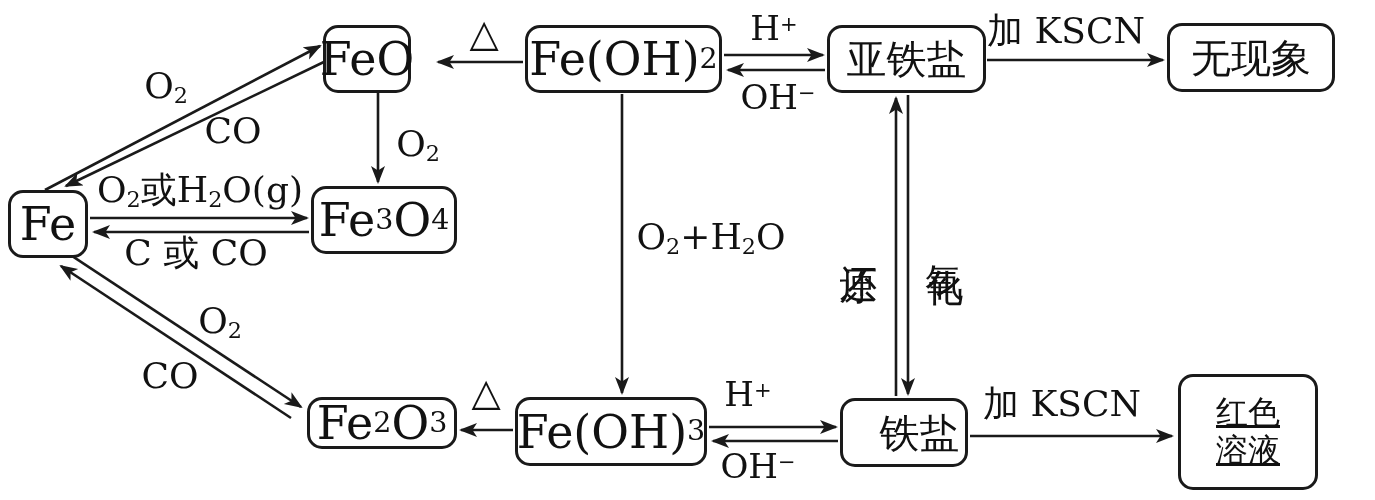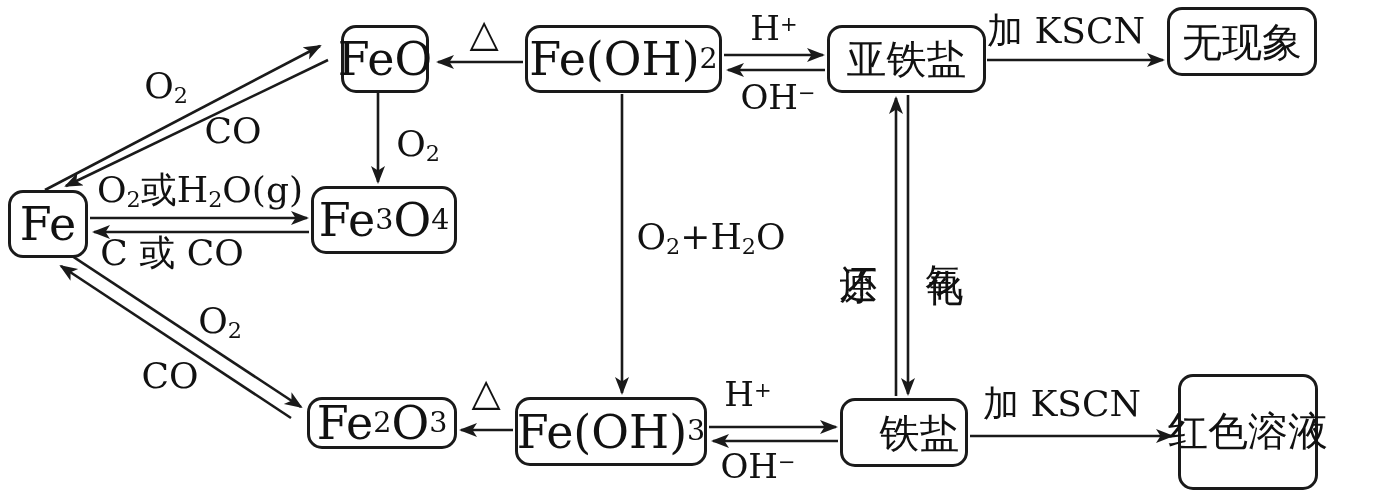--- a/index.html
+++ b/index.html
@@ -3,21 +3,21 @@
 <meta charset="utf-8">
 <style>
   html,body{margin:0;padding:0;background:#ffffff;}
   body{font-family:"DejaVu Serif","Liberation Serif",serif;color:#111;}
   .stage{position:relative;width:1375px;height:500px;background:#fff;overflow:hidden;}
   .arrows{position:absolute;left:0;top:0;width:1375px;height:500px;}
   .node{position:absolute;box-sizing:border-box;border:3px solid #1a1a1a;border-radius:15px;
         background:#fff;display:flex;align-items:center;justify-content:center;
         font-size:46px;line-height:1;white-space:nowrap;}
   .node--cjk{font-size:40px;}
-  .node--twoline{flex-direction:row;line-height:1.18;font-size:40px;}
+  .node--twoline{flex-direction:column;line-height:1.18;font-size:32px;text-decoration:underline;}
   .elabel{position:absolute;transform:translate(-50%,-50%);font-size:36px;line-height:1;
           white-space:nowrap;}
   .elabel--small{font-size:34px;}
   .elabel--delta{font-size:38px;}
   .vlabel{position:absolute;transform:translate(-50%,-50%);font-size:38px;line-height:1.12;
           writing-mode:vertical-rl;text-orientation:upright;letter-spacing:4px;}
   sub{font-size:62%;vertical-align:-0.22em;}
   sup{font-size:62%;vertical-align:0.45em;}
 </style>
 </head>
@@ -47,38 +47,38 @@
       <line x1="896" y1="396" x2="896" y2="98" marker-end="url(#ah)"></line>
       <line x1="908" y1="95" x2="908" y2="394" marker-end="url(#ah)"></line>
       <line x1="513" y1="430" x2="461" y2="430" marker-end="url(#ah)"></line>
       <line x1="709" y1="427" x2="836" y2="427" marker-end="url(#ah)"></line>
       <line x1="838" y1="441" x2="713" y2="441" marker-end="url(#ah)"></line>
       <line x1="970" y1="436" x2="1172" y2="436" marker-end="url(#ah)"></line>
     </g>
   </svg>
 
   <div class="node" style="left:8px;top:190px;width:80px;height:68px;">Fe</div>
-  <div class="node" style="left:341px;top:25px;width:88px;height:68px;">FeO</div>
+  <div class="node" style="left:323px;top:25px;width:88px;height:68px;">FeO</div>
   <div class="node" style="left:311px;top:186px;width:146px;height:68px;">Fe<sub>3</sub>O<sub>4</sub></div>
   <div class="node" style="left:307px;top:397px;width:150px;height:52px;">Fe<sub>2</sub>O<sub>3</sub></div>
   <div class="node" style="left:525px;top:25px;width:197px;height:68px;">Fe(OH)<sub>2</sub></div>
   <div class="node" style="left:515px;top:397px;width:192px;height:69px;">Fe(OH)<sub>3</sub></div>
   <div class="node node--cjk" style="left:827px;top:25px;width:159px;height:68px;">亚铁盐</div>
   <div class="node node--cjk" style="left:840px;top:398px;width:128px;height:69px;padding-left:31px;">铁盐</div>
-  <div class="node node--cjk" style="left:1167px;top:7px;width:150px;height:69px;">无现象</div>
+  <div class="node node--cjk" style="left:1167px;top:23px;width:168px;height:69px;">无现象</div>
   <div class="node node--twoline" style="left:1178px;top:374px;width:140px;height:116px;">
     <span>红色</span>
     <span>溶液</span>
   </div>
 
   <div class="elabel" style="left:166px;top:87px;">O<sub>2</sub></div>
   <div class="elabel" style="left:233px;top:131px;">CO</div>
   <div class="elabel" style="left:418px;top:145px;">O<sub>2</sub></div>
   <div class="elabel" style="left:200px;top:191px;">O<sub>2</sub>或H<sub>2</sub>O(g)</div>
-  <div class="elabel" style="left:172px;top:253px;">C 或 CO</div>
+  <div class="elabel" style="left:196px;top:253px;">C 或 CO</div>
   <div class="elabel" style="left:220px;top:322px;">O<sub>2</sub></div>
   <div class="elabel" style="left:170px;top:376px;">CO</div>
   <div class="elabel elabel--delta" style="left:484px;top:33px;">△</div>
   <div class="elabel elabel--small" style="left:774px;top:28px;">H<sup>+</sup></div>
   <div class="elabel elabel--small" style="left:778px;top:97px;">OH<sup>−</sup></div>
   <div class="elabel" style="left:1066px;top:31px;">加 KSCN</div>
   <div class="elabel" style="left:711px;top:238px;">O<sub>2</sub>+H<sub>2</sub>O</div>
   <div class="vlabel" style="left:858px;top:239px;">还原</div>
   <div class="vlabel" style="left:944px;top:239px;">氧化</div>
   <div class="elabel elabel--delta" style="left:486px;top:392px;">△</div>

